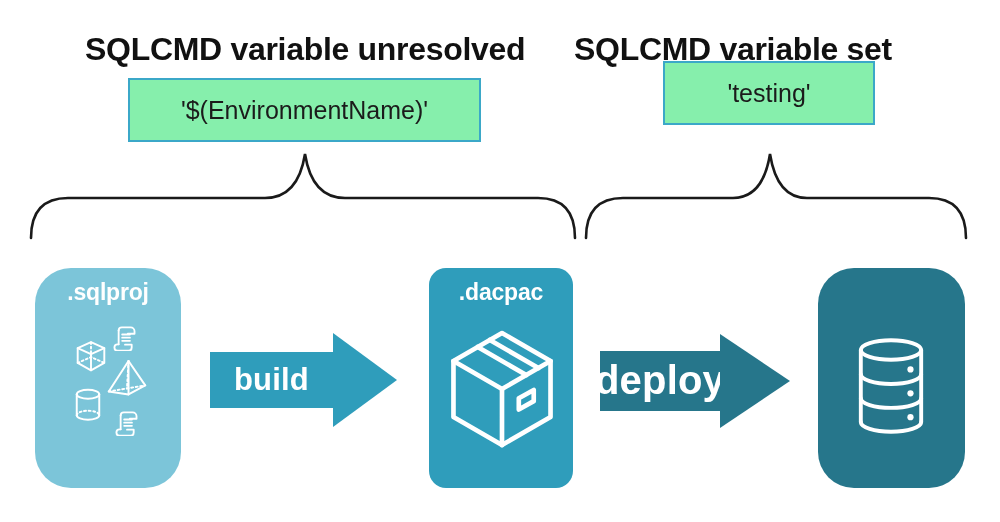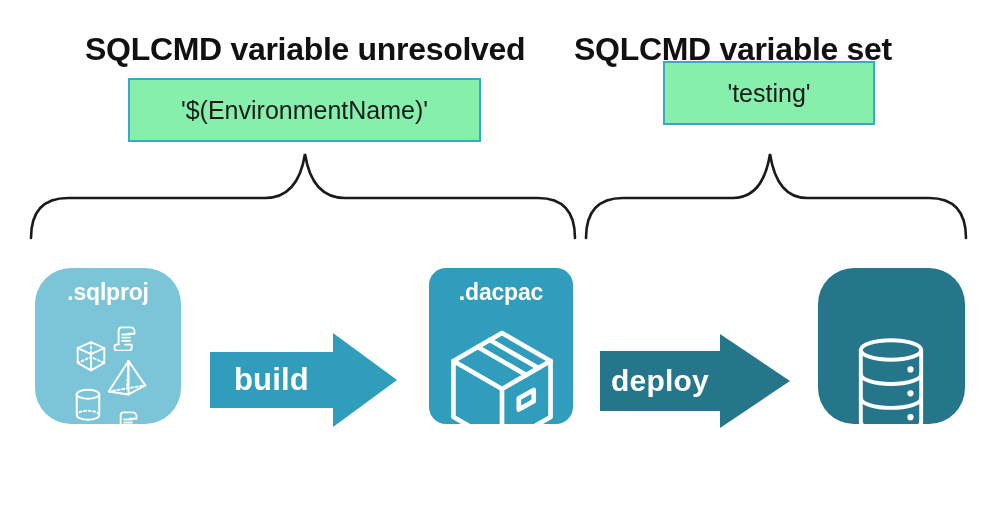--- a/index.html
+++ b/index.html
@@ -18,21 +18,21 @@
     display:flex;align-items:center;justify-content:center;
     font-family:Liberation Sans, sans-serif;font-size:25px;color:#1b1b1b;white-space:pre;
   }
   .code-box-left{left:128px;top:78px;width:353px;height:64px;}
   .code-box-right{left:663px;top:61px;width:212px;height:64px;}
   .brace{position:absolute;}
   .brace path{stroke:#1a1a1a;stroke-width:2.6;fill:none;stroke-linecap:round;}
   .brace-left{left:28px;top:148px;}
   .brace-right{left:583px;top:148px;}
   .node{
-    position:absolute;top:268px;height:156px;border-radius:36px;
+    position:absolute;top:268px;height:220px;border-radius:36px;
   }
   .node-sqlproj{left:35px;width:146px;background:#7CC5D9;}
   .node-dacpac{left:429px;width:144px;background:#2F9DBB;border-radius:17px;}
   .node-database{left:818px;width:147px;background:#26768B;}
   .node-label{
     position:absolute;left:0;top:11px;width:100%;text-align:center;
     color:#ffffff;font-weight:700;font-size:23px;letter-spacing:-0.2px;
   }
   .icon{position:absolute;}
   .icon svg{display:block;width:100%;height:100%;}
@@ -45,21 +45,21 @@
   .arrow-build{left:210px;top:333px;height:94px;}
   .arrow-deploy{left:600px;top:333px;height:95px;}
   .shaft{display:flex;align-items:center;justify-content:center;text-align:right;}
   .arrow-build .shaft{width:123px;height:56px;background:#2F9DBB;}
   .arrow-deploy .shaft{width:120px;height:60px;background:#26768B;}
   .head{width:0;height:0;border-top:47px solid transparent;border-bottom:47px solid transparent;}
   .arrow-build .head{border-left:64px solid #2F9DBB;}
   .arrow-deploy .head{border-left:70px solid #26768B;}
   .arrow-label{color:#ffffff;font-weight:700;letter-spacing:0.2px;}
   .arrow-build .arrow-label{font-size:31px;}
-  .arrow-deploy .arrow-label{font-size:30px;}
+  .arrow-deploy .arrow-label{font-size:40px;}
 </style>
 </head>
 <body>
 
 <div class="canvas">
 
   <div class="heading heading-left">SQLCMD variable unresolved</div>
   <div class="heading heading-right">SQLCMD variable set</div>
 
   <div class="code-box code-box-left">'$(EnvironmentName)'</div>

